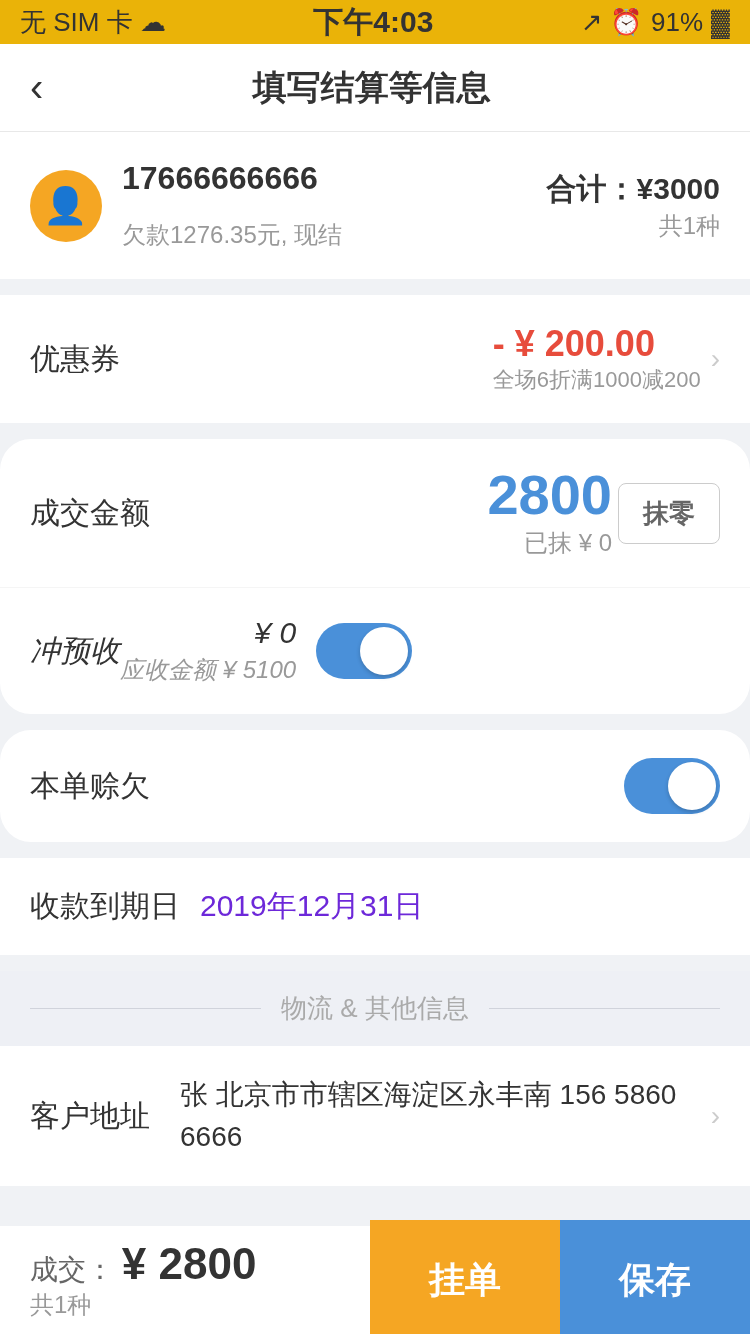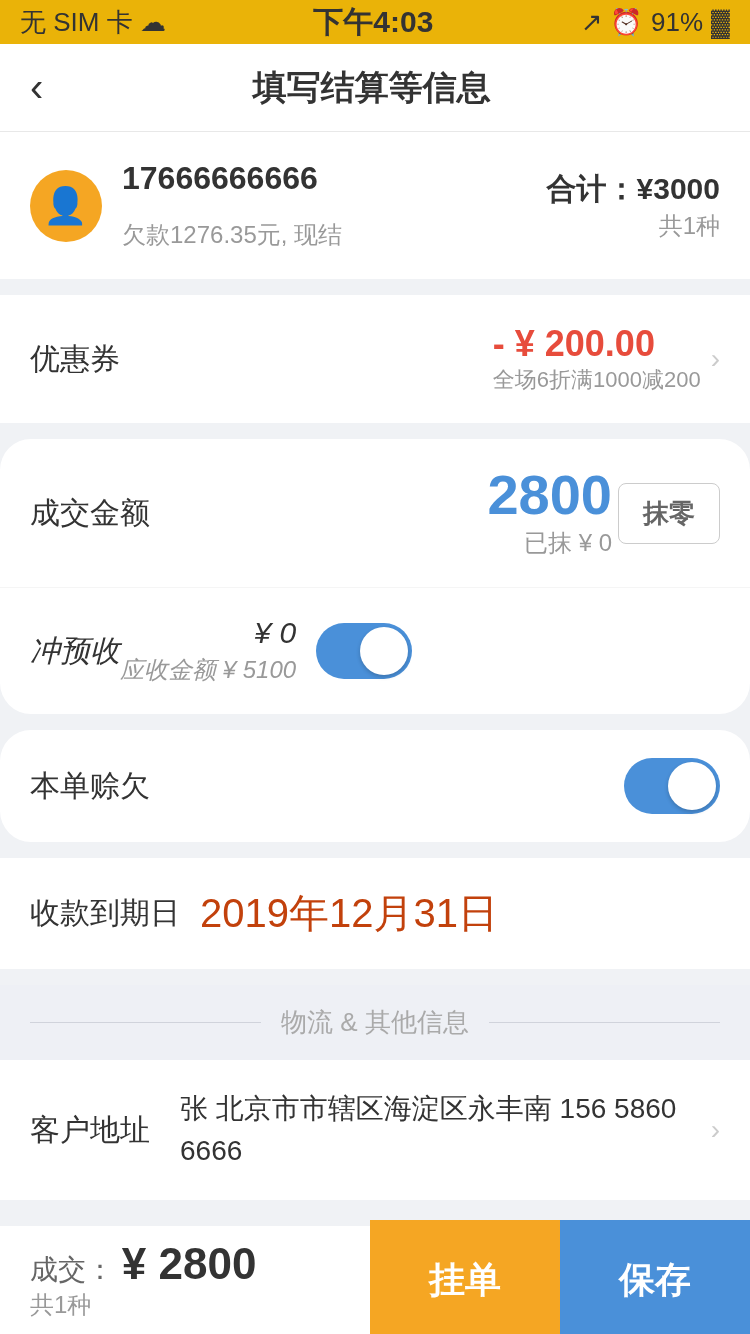--- a/index.html
+++ b/index.html
@@ -180,21 +180,21 @@
     
     .due-row {
       background: #fff;
       padding: 28px 30px;
       display: flex;
       align-items: center;
       gap: 20px;
       margin-bottom: 16px;
     }
     .due-label { font-size: 30px; color: #333; }
-    .due-date { font-size: 40px; color: #c2410c; }
+    .due-date { font-size: 30px; color: #6d28d9; }
 
     
     .divider-section {
       background: #eef0f5;
       padding: 20px 30px;
       display: flex;
       align-items: center;
       justify-content: center;
       margin-bottom: 0;
     }

